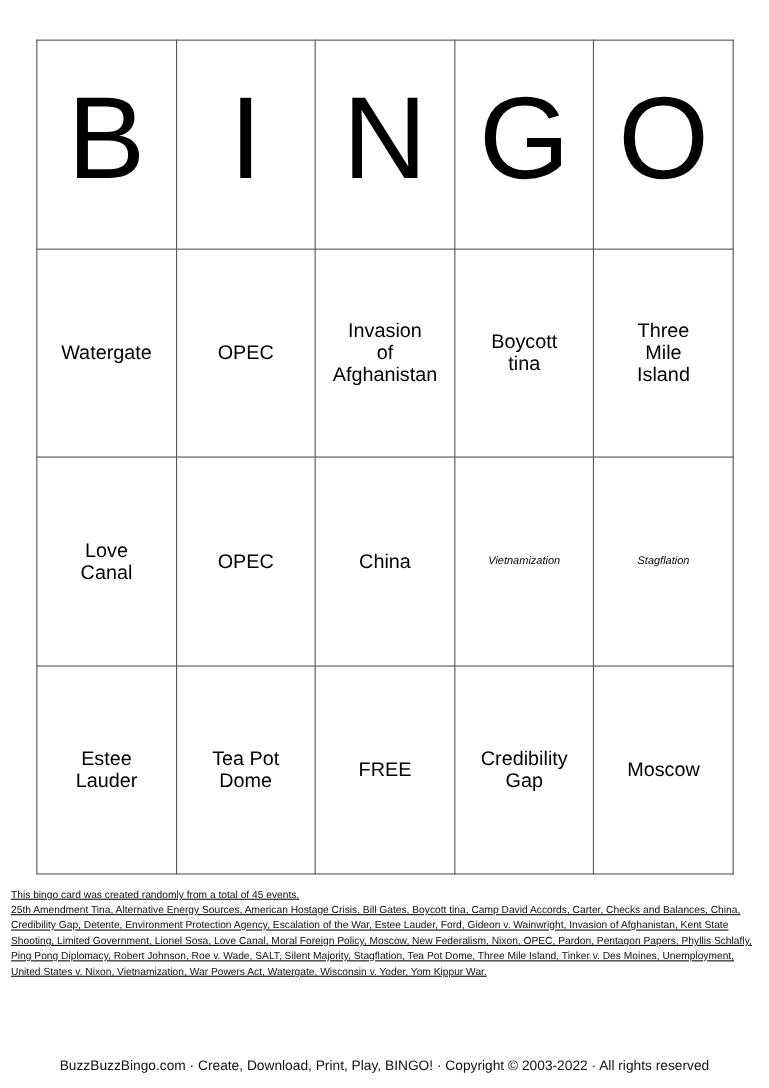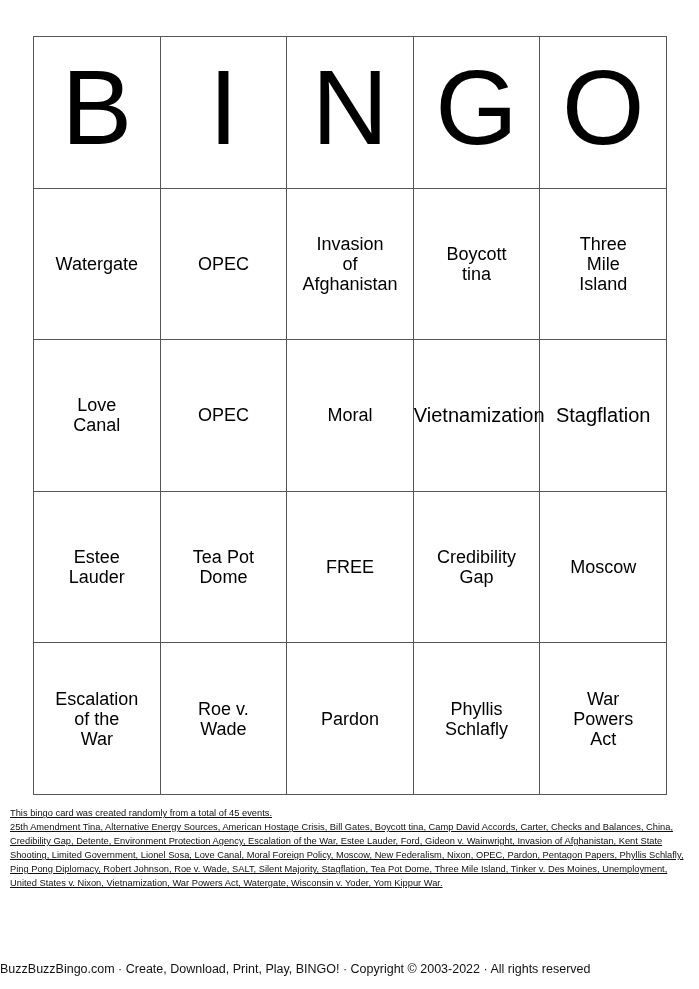--- a/index.html
+++ b/index.html
@@ -38,39 +38,40 @@
       line-height: 1;
       padding-bottom: 10px;
     }
     .cell-text {
       display: inline-block;
       font-size: 18px;
       line-height: 20px;
       white-space: pre-line;
     }
     .cell-text.small {
-      font-size: 20px;
+      font-size: 10px;
+      font-style: italic;
     }
     .note {
       position: absolute;
       left: 10px;
       top: 806px;
       width: 682px;
       font-size: 9.3px;
       line-height: 14px;
       color: #111;
       text-decoration: underline;
     }
     .note p { margin: 0; }
     .footer {
       position: absolute;
       left: 0;
       top: 962px;
       width: 699px;
-      text-align: left;
+      text-align: center;
       font-size: 12.5px;
       color: #111;
     }
   </style>
 </head>
 <body>
 
 <table class="card">
   <tbody>
       <tr>
@@ -89,47 +90,34 @@
     <td><span class="cell-text">Boycott
 tina</span></td>
     <td><span class="cell-text">Three
 Mile
 Island</span></td>
   </tr>
   <tr>
     <td><span class="cell-text">Love
 Canal</span></td>
     <td><span class="cell-text">OPEC</span></td>
-    <td><span class="cell-text">Moral</span></td>
+    <td><span class="cell-text">China</span></td>
     <td><span class="cell-text small">Vietnamization</span></td>
     <td><span class="cell-text small">Stagflation</span></td>
   </tr>
   <tr>
     <td><span class="cell-text">Estee
 Lauder</span></td>
     <td><span class="cell-text">Tea Pot
 Dome</span></td>
     <td><span class="cell-text">FREE</span></td>
     <td><span class="cell-text">Credibility
 Gap</span></td>
     <td><span class="cell-text">Moscow</span></td>
   </tr>
-  <tr>
-    <td><span class="cell-text">Escalation
-of the
-War</span></td>
-    <td><span class="cell-text">Roe v.
-Wade</span></td>
-    <td><span class="cell-text">Pardon</span></td>
-    <td><span class="cell-text">Phyllis
-Schlafly</span></td>
-    <td><span class="cell-text">War
-Powers
-Act</span></td>
-  </tr>
 </tbody>
   </table>
 
 <div class="note">
   <p>This bingo card was created randomly from a total of 45 events.</p>
   <p>25th Amendment Tina, Alternative Energy Sources, American Hostage Crisis, Bill Gates, Boycott tina, Camp David Accords, Carter, Checks and Balances, China, Credibility Gap, Detente, Environment Protection Agency, Escalation of the War, Estee Lauder, Ford, Gideon v. Wainwright, Invasion of Afghanistan, Kent State Shooting, Limited Government, Lionel Sosa, Love Canal, Moral Foreign Policy, Moscow, New Federalism, Nixon, OPEC, Pardon, Pentagon Papers, Phyllis Schlafly, Ping Pong Diplomacy, Robert Johnson, Roe v. Wade, SALT, Silent Majority, Stagflation, Tea Pot Dome, Three Mile Island, Tinker v. Des Moines, Unemployment, United States v. Nixon, Vietnamization, War Powers Act, Watergate, Wisconsin v. Yoder, Yom Kippur War.</p>
 </div>
 
 <div class="footer">BuzzBuzzBingo.com · Create, Download, Print, Play, BINGO! · Copyright © 2003-2022 · All rights reserved</div>
 

